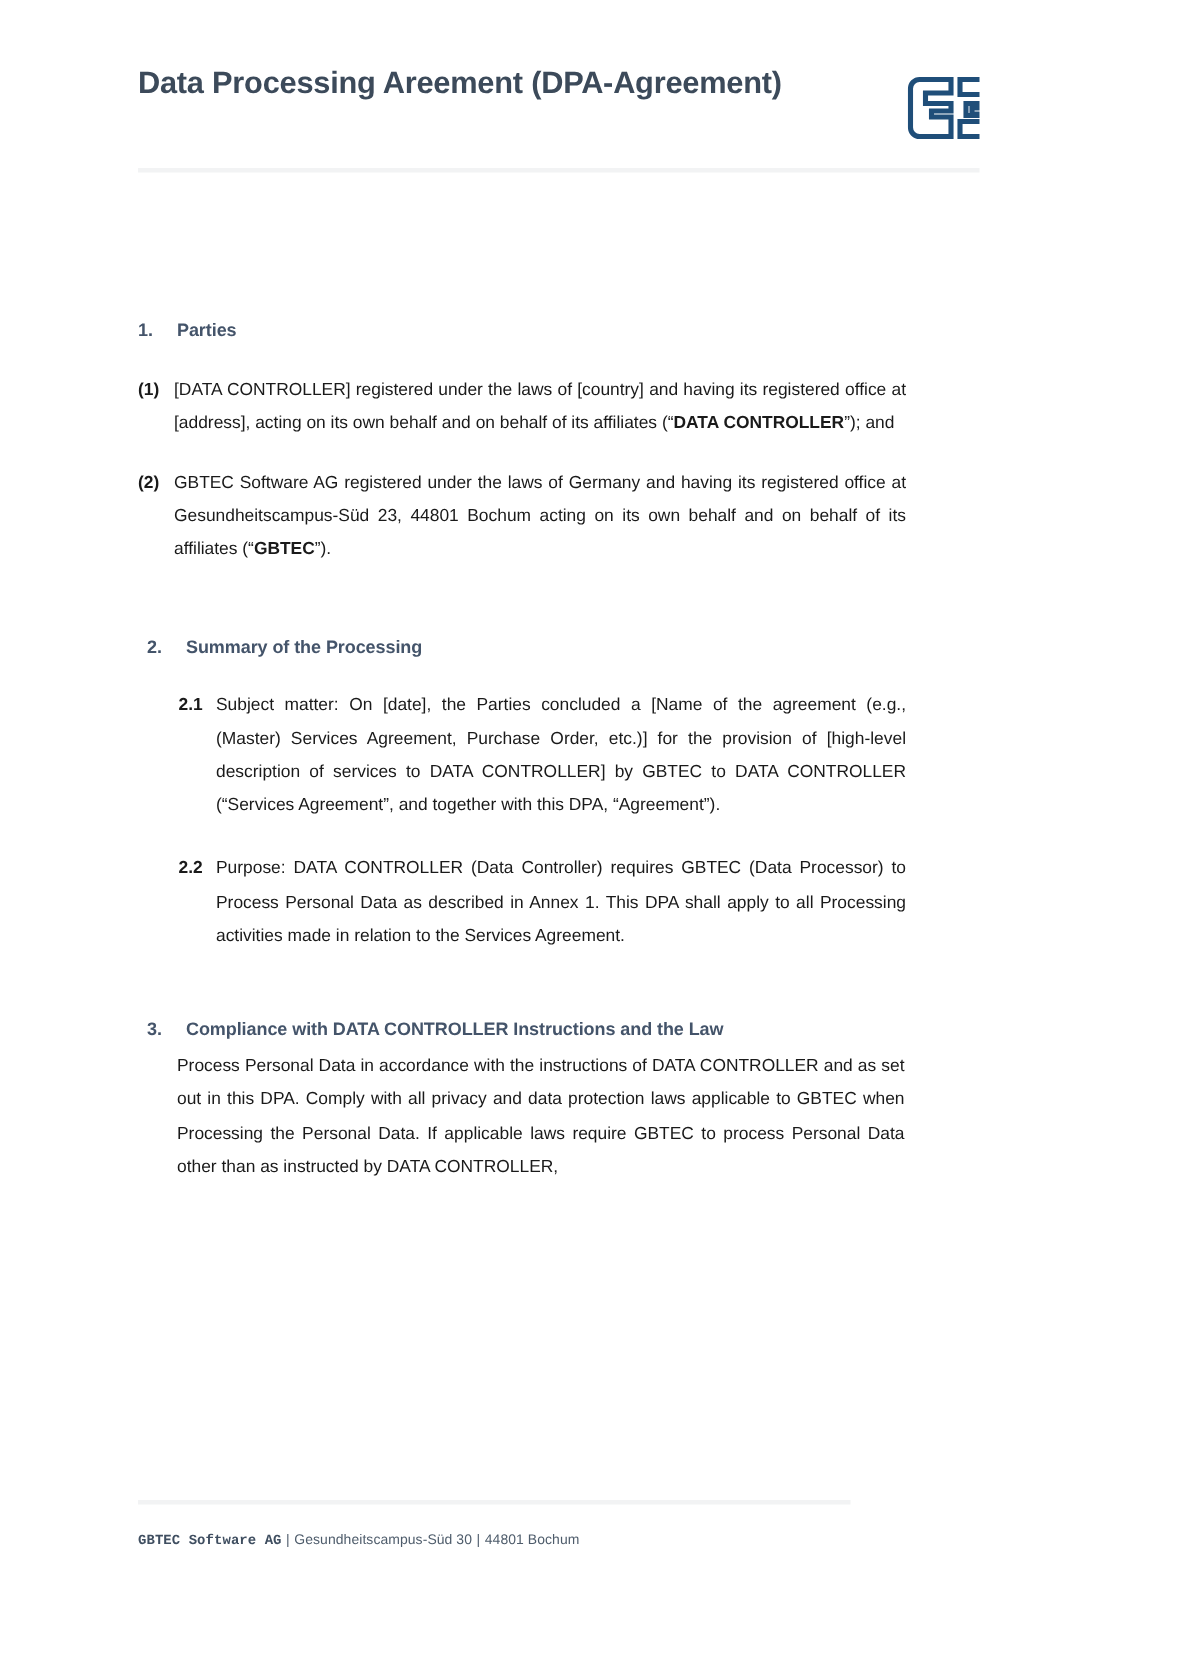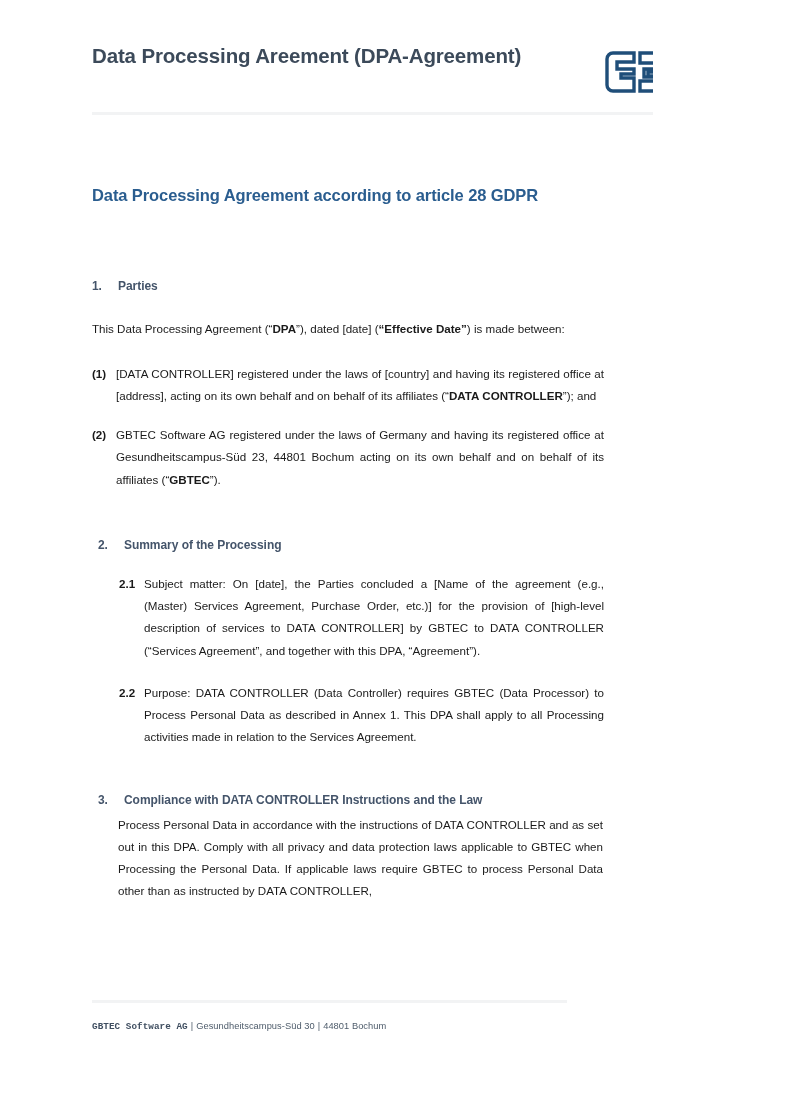--- a/index.html
+++ b/index.html
@@ -181,29 +181,27 @@
           <path d="M36 3 H57 A6 6 0 0 1 63 9 V18 A4 4 0 0 1 59 22 H44 V26 H59 A4 4 0 0 1 63 30 V35 A6 6 0 0 1 57 41 H36 V31 H54 V27 H40 V19 H54 V13 H36 Z" fill="none" stroke="#1F4E79" stroke-width="3.4" stroke-linejoin="miter"></path>
         </svg>
         <span class="logo-tec">TEC</span>
       </div>
     </div>
     <div class="rule rule-header"></div>
   </div>
 
   <div class="content">
 
-    <div class="title-main">Data Processing Agreement according to article 28 GDPR</div>
 
     <div class="section" style="margin-top:73px;">
       <div class="section-head">
         <span class="section-num">1.</span>
         <span class="section-title">Parties</span>
       </div>
 
-      <p class="body-text" style="margin-top:25px;">This Data Processing Agreement (“<b>DPA</b>”), dated [date] (<b>“Effective Date”</b>) is made between:</p>
 
       <div class="para-numbered" style="margin-top:22px;">
         <span class="para-num num-w1">(1)</span>
         <p class="body-text para-body">[DATA CONTROLLER] registered under the laws of [country] and having its registered office at [address], acting on its own behalf and on behalf of its affiliates (“<b>DATA CONTROLLER</b>”); and</p>
       </div>
 
       <div class="para-numbered" style="margin-top:17px;">
         <span class="para-num num-w1">(2)</span>
         <p class="body-text para-body">GBTEC Software AG registered under the laws of Germany and having its registered office at Gesundheitscampus-Süd 23, 44801 Bochum acting on its own behalf and on behalf of its affiliates (“<b>GBTEC</b>”).</p>
       </div>

